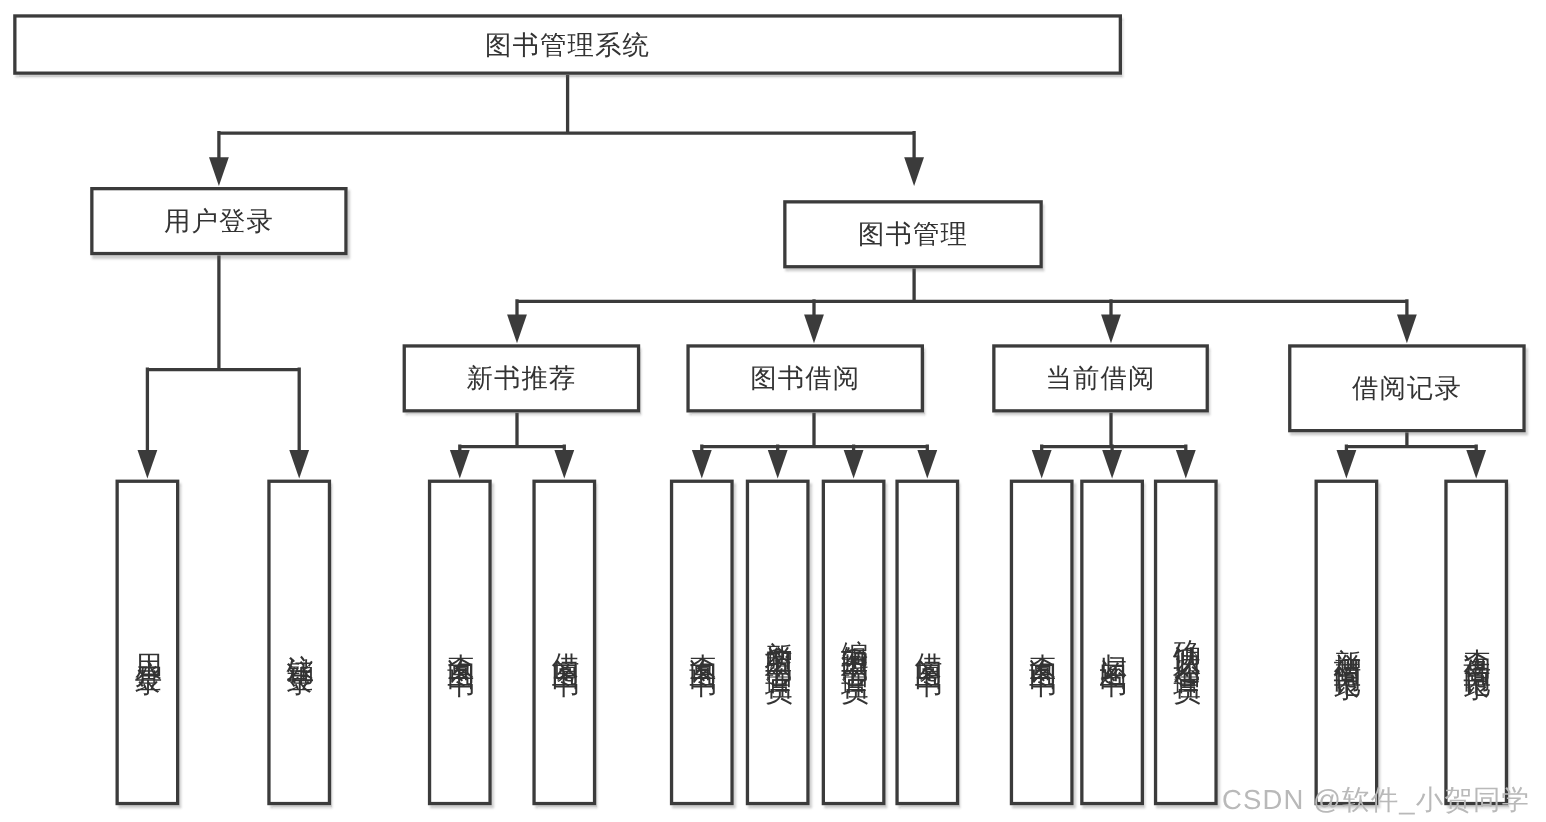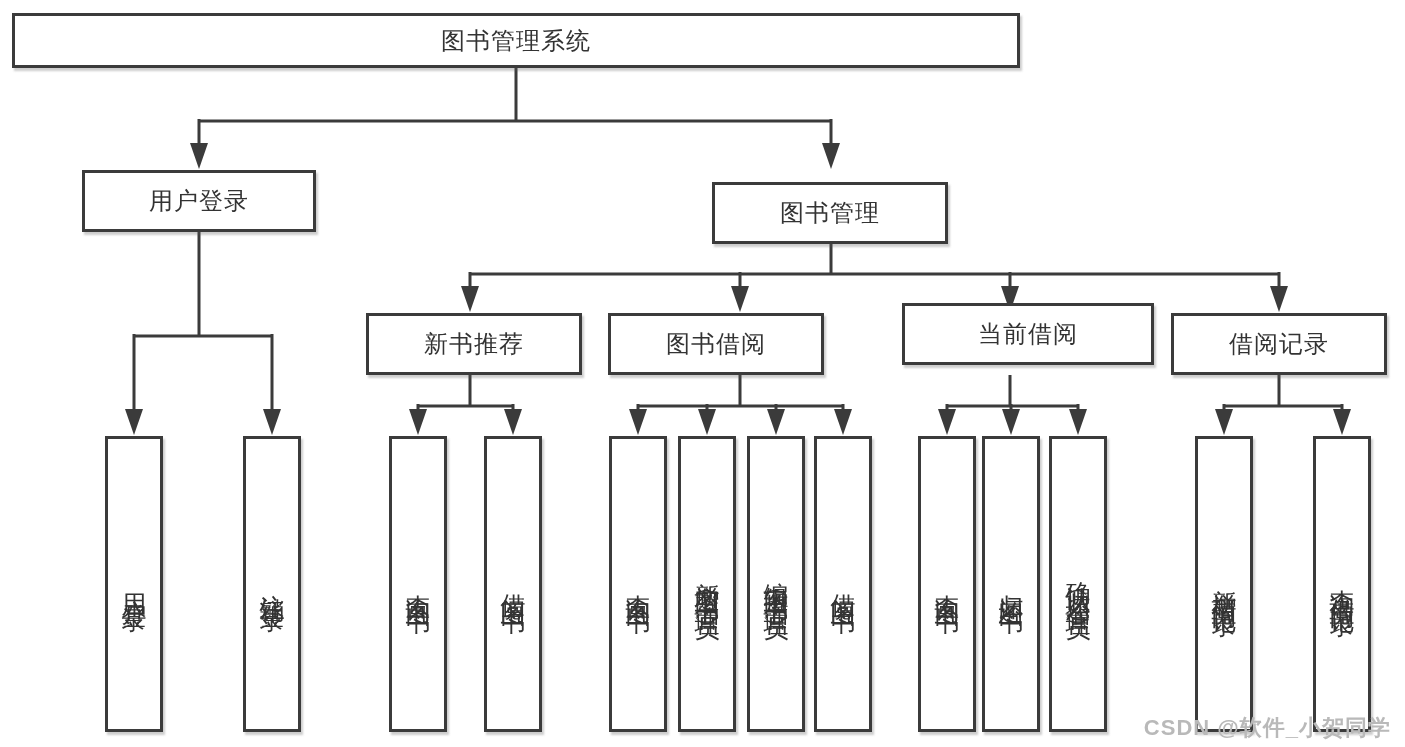--- a/index.html
+++ b/index.html
@@ -25,26 +25,25 @@
     writing-mode:vertical-rl;
     text-orientation:mixed;
     font-size:25px;
     line-height:1;
     letter-spacing:5px;
     white-space:nowrap;
   }
   .watermark{
     position:absolute;
     right:14px;bottom:4px;
-    font-size:22px;
+    font-size:25px;
     color:var(--watermark,#b9b9b9);
     letter-spacing:1px;
     z-index:5;
     pointer-events:none;
-    font-weight:bold;
   }
 </style>
 </head>
 <body>
 
 <div class="stage">
 
   <svg class="wires" width="1405" height="747" viewBox="0 0 1405 747" aria-hidden="true">
 
     <path fill="none" stroke="currentColor" stroke-width="3" d="M516 68 V121 M199 121 H831 M199 119 V150 M831 119 V150
@@ -85,27 +84,27 @@
   <div class="node h" style="left:82px;top:170px;width:234px;height:62px">
     <span>用户登录</span>
   </div>
   <div class="node h" style="left:712px;top:182px;width:236px;height:62px">
     <span>图书管理</span>
   </div>
 
   <div class="node h" style="left:366px;top:313px;width:216px;height:62px">
     <span>新书推荐</span>
   </div>
-  <div class="node h" style="left:608px;top:313px;width:216px;height:62px">
+  <div class="node h" style="left:624px;top:313px;width:216px;height:62px">
     <span>图书借阅</span>
   </div>
-  <div class="node h" style="left:902px;top:303px;width:252px;height:62px">
+  <div class="node h" style="left:902px;top:313px;width:197px;height:62px">
     <span>当前借阅</span>
   </div>
-  <div class="node h" style="left:1171px;top:313px;width:216px;height:62px">
+  <div class="node h" style="left:1171px;top:313px;width:216px;height:80px">
     <span>借阅记录</span>
   </div>
 
   <div class="node v" style="left:105px;top:436px;width:58px;height:296px">
     <span>用户登录</span>
   </div>
   <div class="node v" style="left:243px;top:436px;width:58px;height:296px">
     <span>注销登录</span>
   </div>
 

